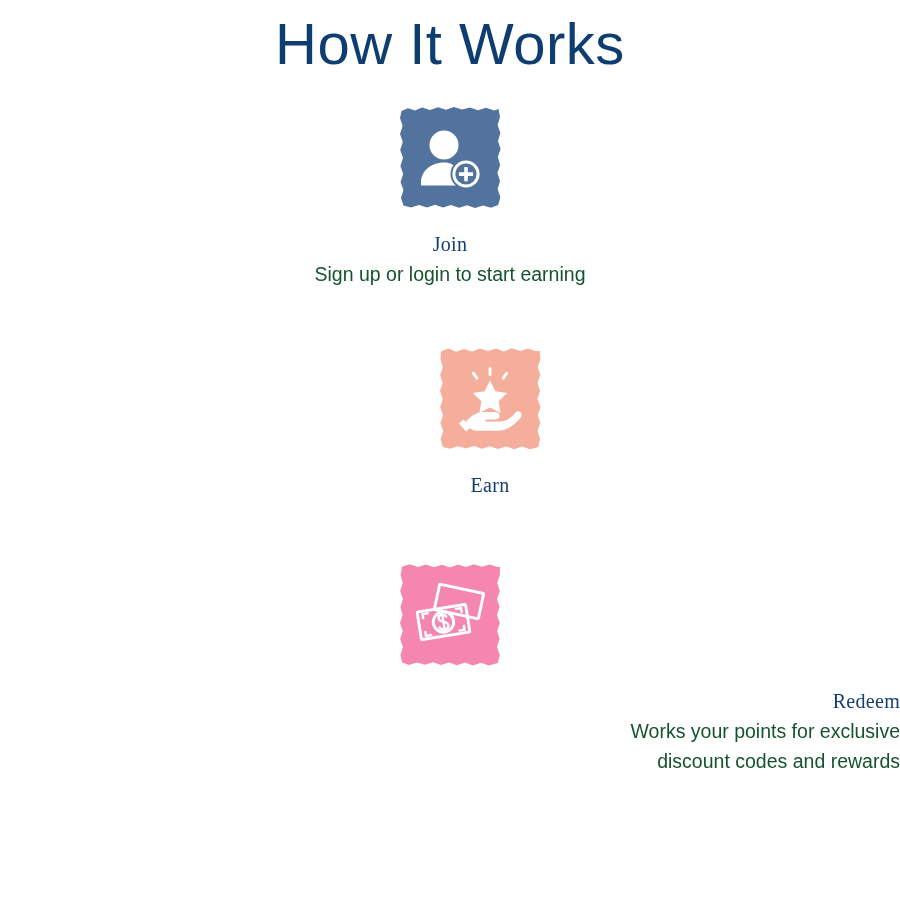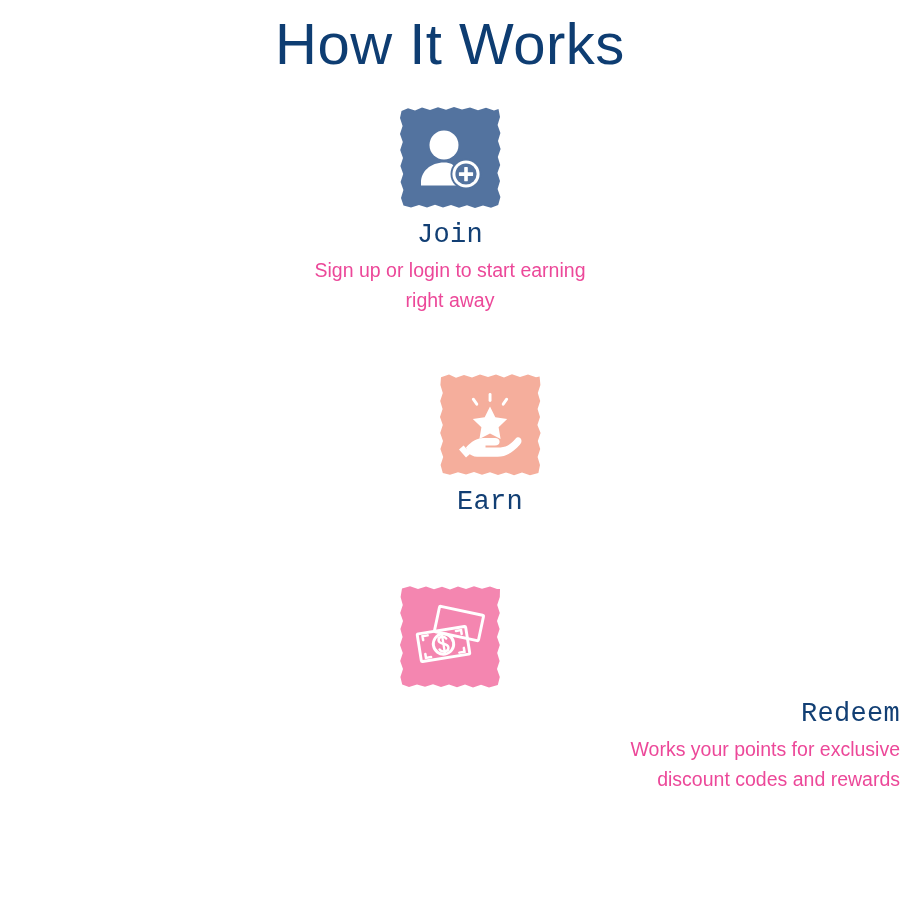--- a/index.html
+++ b/index.html
@@ -78,34 +78,34 @@
   }
 
   .tile-art {
     position: relative;
     width: 72px;
     height: 72px;
     z-index: 2;
   }
 
   .step-label {
-    font-family: Liberation Mono, monospace;
-    font-size: 27px;
+    font-family: Liberation Serif, serif;
+    font-size: 20px;
     font-weight: 400;
     color: #123f74;
     line-height: 1.25;
-    margin-top: 7px;
+    margin-top: 20px;
     letter-spacing: 0.3px;
   }
 
   .step-desc {
     font-family: "Liberation Sans", sans-serif;
     font-size: 19.5px;
     font-weight: 400;
-    color: #ec4899;
+    color: #14532d;
     line-height: 1.55;
     margin-top: 2px;
   }
   .step-desc .line {
     display: block;
   }
 </style>
 </head>
 <body>
 
@@ -143,21 +143,20 @@
             <rect x="50.2" y="45.0" width="3.6" height="14.2" rx="0.4" fill="#ffffff"></rect>
             <rect x="44.9" y="50.3" width="14.2" height="3.6" rx="0.4" fill="#ffffff"></rect>
           </svg>
         </div>
       </div>
 
       <div class="step-label">Join</div>
 
       <div class="step-desc">
         <span class="line">Sign up or login to start earning</span>
-        <span class="line">right away</span>
       </div>
     </div>
 
     <div class="step step-2">
 
       <div class="tile-wrap">
         <div class="tile">
           <svg class="tile-bg" viewBox="0 0 104 106" preserveAspectRatio="none">
             <path d="M3.0,5.2 L11,2.6 L18,5.8 L26,3.0 L34,5.4 L42,2.4 L50,5.0 L58,2.6
                      L66,5.4 L74,2.2 L82,5.0 L90,2.6 L98,5.2 L101.6,4.4

